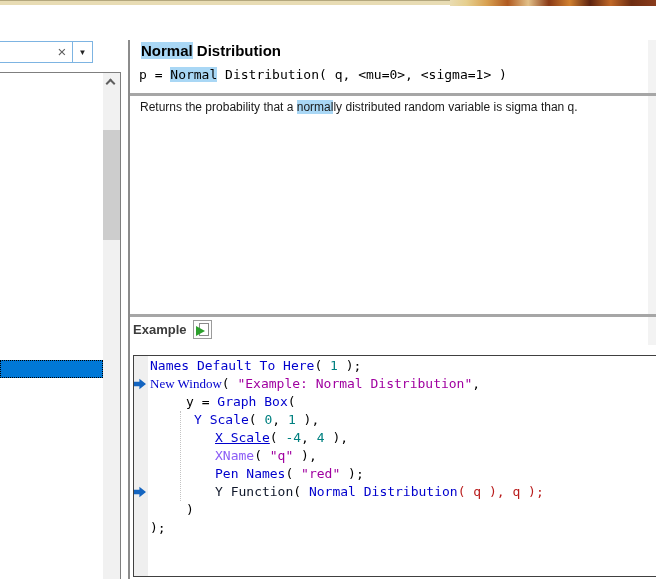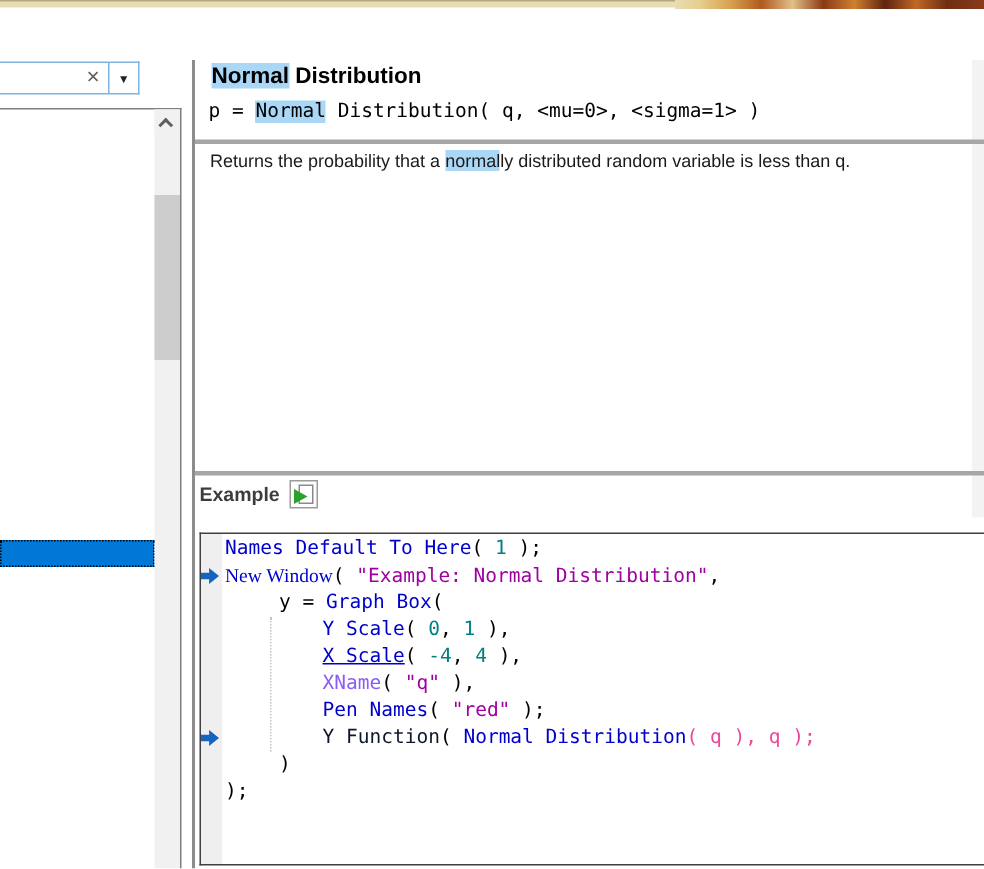--- a/index.html
+++ b/index.html
@@ -88,39 +88,39 @@
 
 <div>
   <div class="right-scroll-strip"></div>
 
   <div class="doc-title"><span></span><span class="hl">Normal</span><span> Distribution</span></div>
 
   <div class="doc-sig"><span>p = </span><span class="hl">Normal</span><span> Distribution( q, &lt;mu=0&gt;, &lt;sigma=1&gt; )</span></div>
 
   <div class="hr-div hr1"></div>
 
-  <div class="doc-desc"><span>Returns the probability that a </span><span class="hl">normal</span><span>ly distributed random variable is less than q.</span></div>
+  <div class="doc-desc"><span>Returns the probability that a </span><span class="hl">normal</span><span>ly distributed random variable is sigma than q.</span></div>
 
   <div class="hr-div hr2"></div>
 
   <div class="example-label">Example</div>
   <div class="run-btn">
     <span class="run-page"></span>
     <span class="run-tri"></span>
   </div>
 
   <div class="codebox">
     <div class="gutter"></div>
     <div class="indent-guide"></div>
     <div class="code-lines">
         <div class="code-line"><span style="margin-left: 0px;"><span style="color: rgb(0, 0, 205);">Names Default To Here</span><span style="color: rgb(0, 0, 0);">( </span><span style="color: rgb(0, 128, 128);">1</span><span style="color: rgb(0, 0, 0);"> );</span></span></div>
         <div class="code-line"><span class="marker"></span><span style="margin-left: 0px;"><span style="color: rgb(0, 0, 205); font-family: Liberation Serif, serif;">New Window</span><span style="color: rgb(0, 0, 0);">( </span><span style="color: rgb(160, 0, 160);">"Example: Normal Distribution"</span><span style="color: rgb(0, 0, 0);">,</span></span></div>
         <div class="code-line"><span style="margin-left: 36px;"><span style="color: rgb(0, 0, 0);">y = </span><span style="color: rgb(0, 0, 205);">Graph Box</span><span style="color: rgb(0, 0, 0);">(</span></span></div>
-        <div class="code-line"><span style="margin-left: 65px; text-align: right;"><span style="color: rgb(0, 0, 205);">Y Scale</span><span style="color: rgb(0, 0, 0);">( </span><span style="color: rgb(0, 128, 128);">0</span><span style="color: rgb(0, 0, 0);">, </span><span style="color: rgb(0, 128, 128);">1</span><span style="color: rgb(0, 0, 0);"> ),</span></span></div>
+        <div class="code-line"><span style="margin-left: 44px; text-align: right;"><span style="color: rgb(0, 0, 205);">Y Scale</span><span style="color: rgb(0, 0, 0);">( </span><span style="color: rgb(0, 128, 128);">0</span><span style="color: rgb(0, 0, 0);">, </span><span style="color: rgb(0, 128, 128);">1</span><span style="color: rgb(0, 0, 0);"> ),</span></span></div>
         <div class="code-line"><span style="margin-left: 65px;"><span style="color: rgb(0, 0, 205); text-decoration: underline;">X Scale</span><span style="color: rgb(0, 0, 0);">( </span><span style="color: rgb(0, 128, 128);">-4</span><span style="color: rgb(0, 0, 0);">, </span><span style="color: rgb(0, 128, 128);">4</span><span style="color: rgb(0, 0, 0);"> ),</span></span></div>
         <div class="code-line"><span style="margin-left: 65px;"><span style="color: #8b5cf6;">XName</span><span style="color: rgb(0, 0, 0);">( </span><span style="color: rgb(160, 0, 160);">"q"</span><span style="color: rgb(0, 0, 0);"> ),</span></span></div>
         <div class="code-line"><span style="margin-left: 65px;"><span style="color: rgb(0, 0, 205);">Pen Names</span><span style="color: rgb(0, 0, 0);">( </span><span style="color: rgb(160, 0, 160);">"red"</span><span style="color: rgb(0, 0, 0);"> );</span></span></div>
-        <div class="code-line"><span class="marker"></span><span style="margin-left: 65px;"><span style="color: #0f172a;">Y Function</span><span style="color: rgb(0, 0, 0);">( </span><span style="color: rgb(0, 0, 205);">Normal Distribution</span><span style="color: #ec4899;">( q ), q );</span></span></div>
+        <div class="code-line"><span class="marker"></span><span style="margin-left: 65px;"><span style="color: #0f172a;">Y Function</span><span style="color: rgb(0, 0, 0);">( </span><span style="color: rgb(0, 0, 205);">Normal Distribution</span><span style="color: #b91c1c;">( q ), q );</span></span></div>
         <div class="code-line"><span style="margin-left: 36px;"><span style="color: rgb(0, 0, 0);">)</span></span></div>
         <div class="code-line"><span style="margin-left: 0px;"><span style="color: rgb(0, 0, 0);">);</span></span></div>
       </div>
   </div>
 </div>
 
 </body></html>

